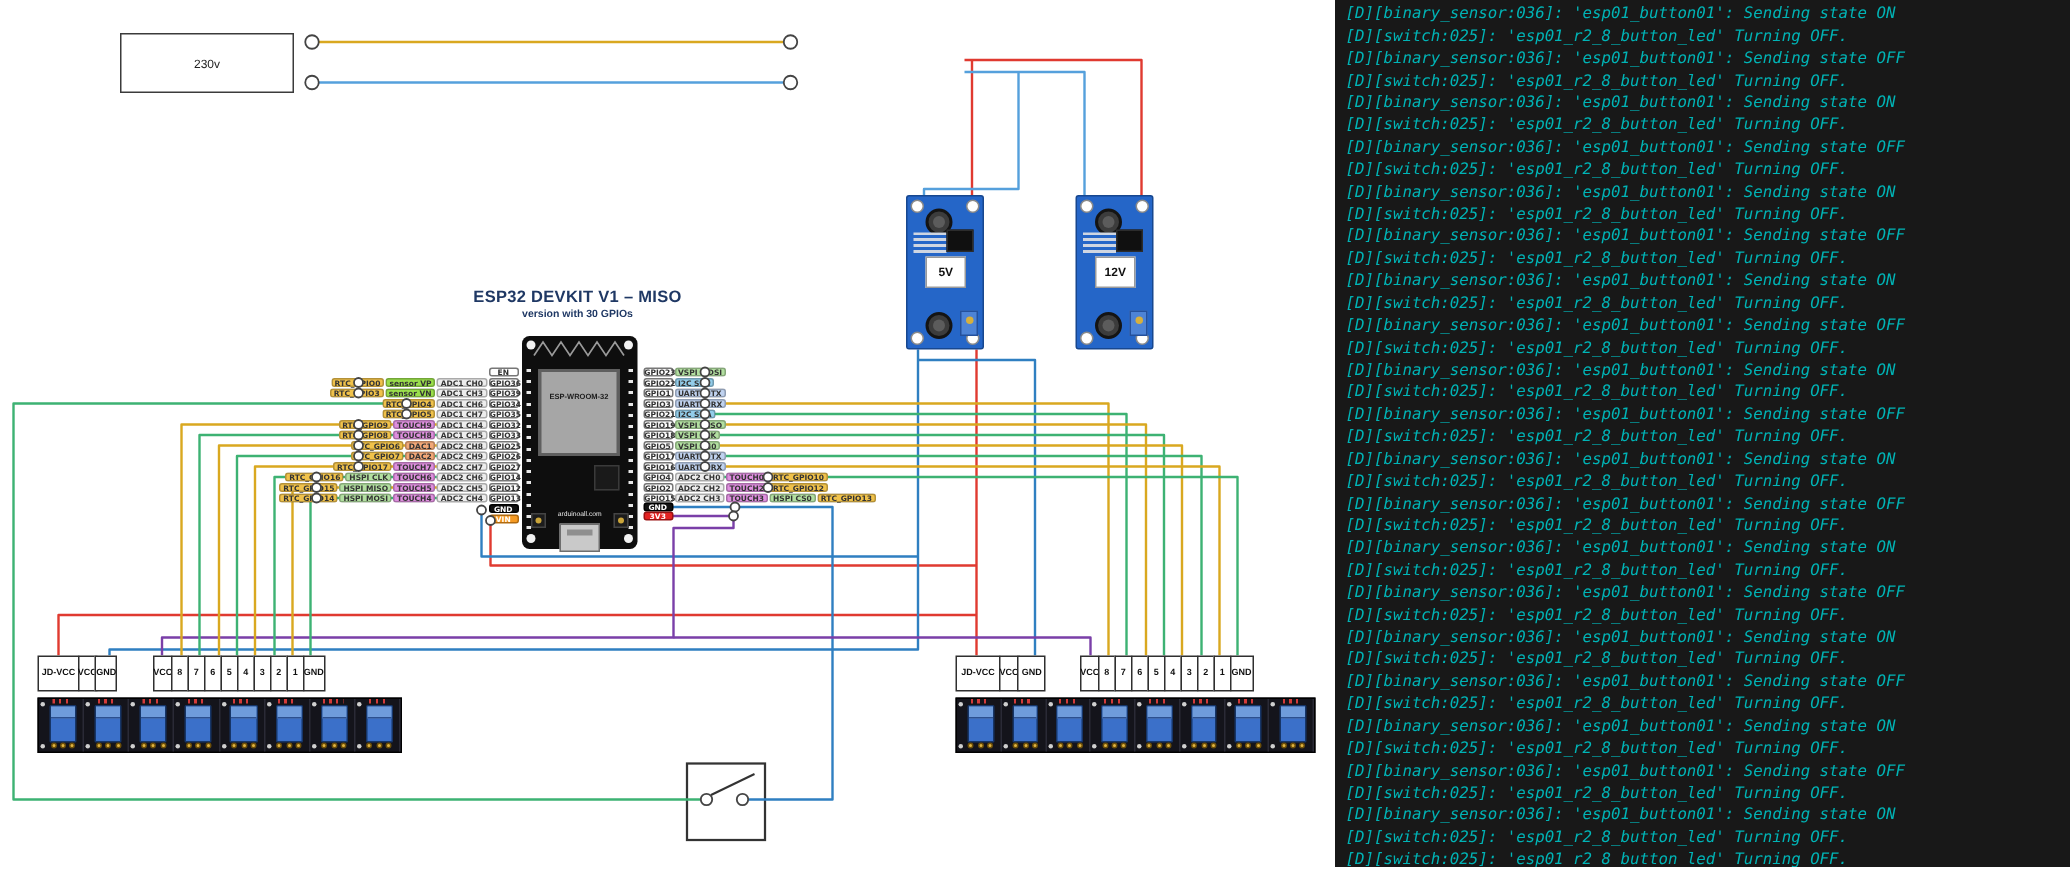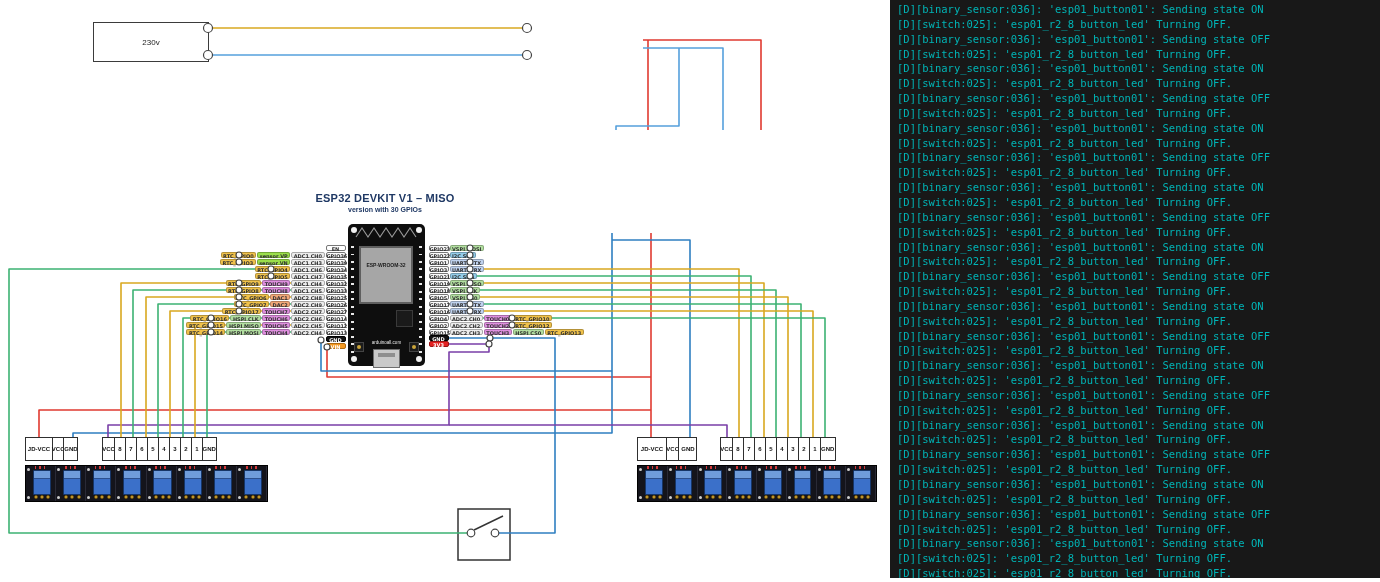--- a/index.html
+++ b/index.html
@@ -6,21 +6,21 @@
     font-family:"Liberation Sans",sans-serif;}
   .stage{position:relative;width:1380px;height:582px;}
   .diagram{position:absolute;left:0;top:0;width:890px;height:582px;background:#fff;}
   svg.layer{position:absolute;left:0;top:0;}
   #wires{z-index:1;}
   #overlay{z-index:3;pointer-events:none;}
 
   
   .obox{position:absolute;z-index:2;border:1.6px solid #3b3b3b;background:#fff;
     display:flex;align-items:center;justify-content:center;font-size:8px;color:#222;box-sizing:border-box;}
-  #mains{left:93px;top:22px;width:116px;height:40px;}
+  #mains{left:80px;top:22px;width:116px;height:40px;}
   #psu{left:525px;top:22px;width:118px;height:40px;}
 
   
   .conv{position:absolute;z-index:2;width:52px;height:103px;background:#2566c8;
     border:1.5px solid #17478f;border-radius:2px;box-sizing:border-box;}
   .hole{position:absolute;width:9px;height:9px;border-radius:50%;background:#fff;border:1px solid #8a8a8a;box-sizing:border-box;}
   .cap{position:absolute;width:18px;height:18px;border-radius:50%;background:#3c3c3c;border:2px solid #141414;box-sizing:border-box;}
   .cap::after{content:"";position:absolute;left:3px;top:3px;width:8px;height:8px;border-radius:50%;background:#5c5c5c;}
   .ic{position:absolute;background:#101010;border:1px solid #2c2c2c;}
   .convlabel{position:absolute;left:12px;top:40px;width:27px;height:21px;background:#fff;border:1px solid #9a9a9a;
@@ -88,21 +88,21 @@
   .rbody{position:absolute;left:24%;top:4px;width:62%;height:25px;background:#3b70c9;
     border:1px solid #163567;border-radius:1px;box-sizing:border-box;}
   .rtop{height:7px;background:#6f9cdb;border-bottom:1px solid #2c508f;}
   .rterm{position:absolute;bottom:2px;left:26%;width:58%;display:flex;justify-content:space-between;}
   .rdot{width:4px;height:4px;border-radius:50%;background:#e0b341;border:0.5px solid #6b4e08;box-sizing:border-box;}
 
   
   .terminal{position:absolute;left:890px;top:0;width:490px;height:578px;background:#181818;
     padding:2px 0 0 7px;box-sizing:border-box;overflow:hidden;
     font-family:"DejaVu Sans Mono",monospace;font-size:10.5px;line-height:14.85px;color:#00b4b6;}
-  .log-line{white-space:pre;}
+  .log-line{white-space:pre;font-style:italic;}
 </style>
 </head>
 <body>
 
 <div class="stage">
 
   <div class="diagram" id="diagram">
     <svg class="layer" id="wires" width="890" height="582">
         <rect x="458" y="509" width="52" height="51" fill="#fff" stroke="#333" stroke-width="1.5"></rect>
         <polyline points="212,28 522,28" fill="none" stroke="#D9A820" stroke-width="1.6" stroke-linejoin="round"></polyline>
@@ -136,21 +136,45 @@
         <polyline points="452,297 788,297 788,437" fill="none" stroke="#D9A820" stroke-width="1.6" stroke-linejoin="round"></polyline>
         <polyline points="452,304 801,304 801,437" fill="none" stroke="#3DB273" stroke-width="1.6" stroke-linejoin="round"></polyline>
         <polyline points="452,311 813,311 813,437" fill="none" stroke="#D9A820" stroke-width="1.6" stroke-linejoin="round"></polyline>
         <polyline points="452,318 825,318 825,437" fill="none" stroke="#3DB273" stroke-width="1.6" stroke-linejoin="round"></polyline>
       </svg>
 
     <div class="obox" id="mains">
       <span>230v</span>
     </div>
 
-
+    <div class="conv" style="left:604px;top:130px;">
+      <div class="hole" style="left:2px;top:2px;"></div>
+      <div class="hole" style="right:2px;top:2px;"></div>
+      <div class="hole" style="left:2px;bottom:2px;"></div>
+      <div class="hole" style="right:2px;bottom:2px;"></div>
+      <div class="cap" style="left:12px;top:8px;"></div>
+      <div class="cap" style="left:12px;bottom:6px;"></div>
+      <div class="fins"></div>
+      <div class="ic" style="right:6px;top:22px;width:16px;height:13px;"></div>
+      <div class="trim"></div>
+      <div class="convlabel">5V</div>
+    </div>
+
+    <div class="conv" style="left:717px;top:130px;">
+      <div class="hole" style="left:2px;top:2px;"></div>
+      <div class="hole" style="right:2px;top:2px;"></div>
+      <div class="hole" style="left:2px;bottom:2px;"></div>
+      <div class="hole" style="right:2px;bottom:2px;"></div>
+      <div class="cap" style="left:12px;top:8px;"></div>
+      <div class="cap" style="left:12px;bottom:6px;"></div>
+      <div class="fins"></div>
+      <div class="ic" style="right:6px;top:22px;width:16px;height:13px;"></div>
+      <div class="trim"></div>
+      <div class="convlabel">12V</div>
+    </div>
 
     <div id="esp-title">ESP32 DEVKIT V1 – MISO</div>
     <div id="esp-sub">version with 30 GPIOs</div>
 
     <div id="esp-board">
       <div class="bhole" style="left:3px;top:3px;"></div>
       <div class="bhole" style="right:3px;top:3px;"></div>
       <div class="bhole" style="left:3px;bottom:4px;"></div>
       <div class="bhole" style="right:3px;bottom:4px;"></div>
       <div class="pins-strip" style="left:3px;"></div>

